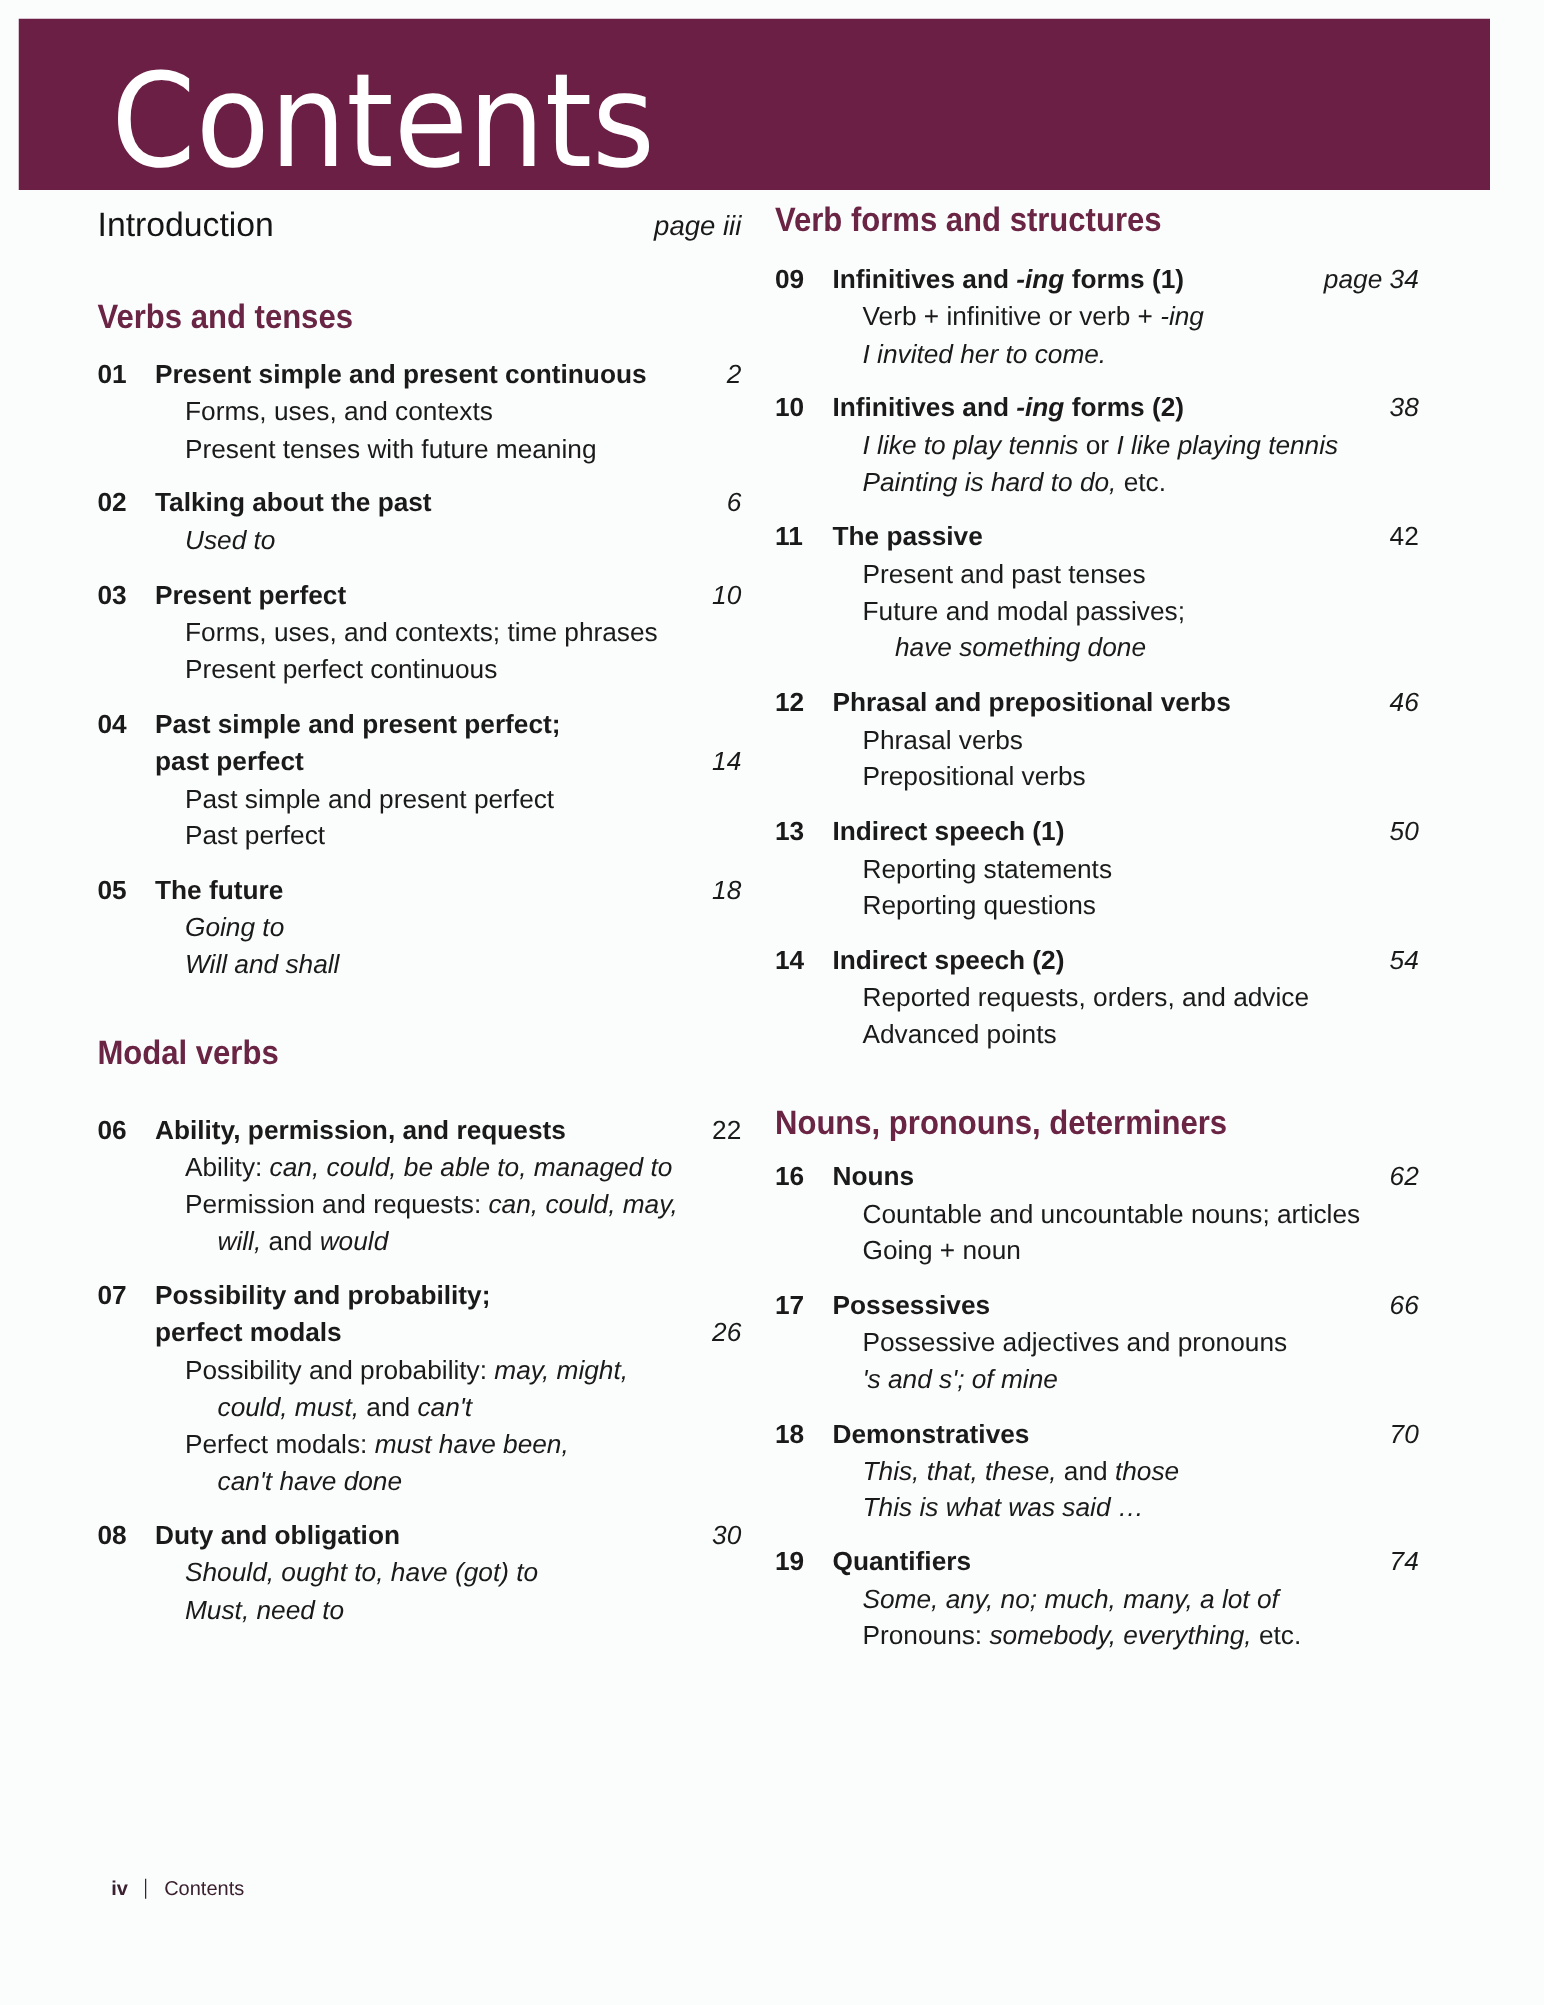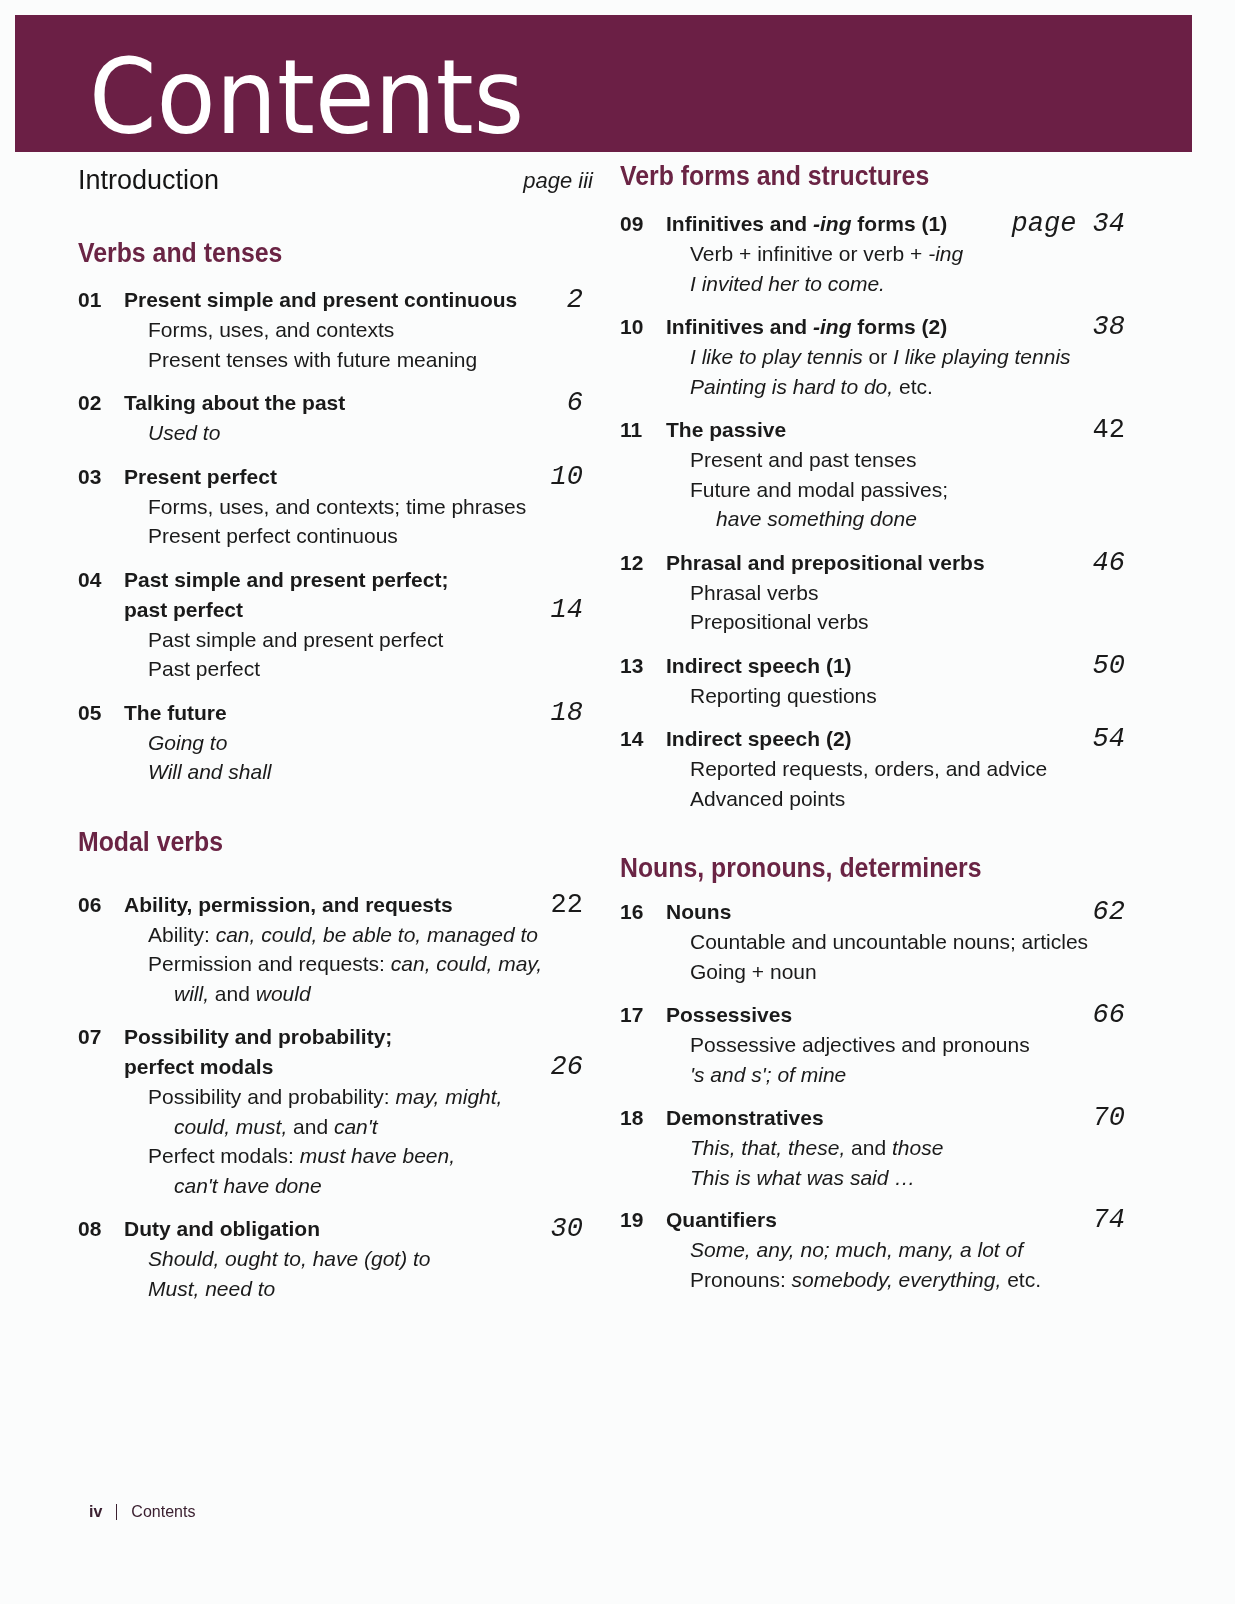--- a/index.html
+++ b/index.html
@@ -29,21 +29,21 @@
 
   .section-head {
     font-size: 27px; color: #6a2444; font-weight: bold; margin: 0; line-height: 34px;
     transform: scaleX(0.92); transform-origin: left top; white-space: nowrap;
   }
   .unit { position: relative; margin-top: 13px; }
   .unit-head { position: relative; font-size: 21px; font-weight: bold; line-height: 30px; }
   .unit-num { position: absolute; left: 0; top: 0; }
   .unit-title { margin-left: 46px; display: block; white-space: nowrap; }
   .unit-page {
-    position: absolute; right: 10px; font-size: 27px; font-style: italic; font-weight: normal; font-family: Liberation Mono, monospace;
+    position: absolute; right: 0; font-size: 21px; font-style: italic; font-weight: normal;
   }
   .sub { margin-left: 70px; font-size: 21px; line-height: 29.5px; white-space: nowrap; }
   .sub.cont { margin-left: 96px; }
   .it { font-style: italic; }
 
   .footer { position: absolute; left: 89px; top: 1503px; font-size: 16px; color: #3b2030; }
   .footer .pnum { font-weight: bold; }
   .footer .sep { display: inline-block; width: 1px; height: 16px; background: #3b2030; margin: 0 14px; vertical-align: -3px; }
 </style>
 </head>
@@ -209,20 +209,21 @@
     <div class="sub">Phrasal verbs</div>
     <div class="sub">Prepositional verbs</div>
   </div>
 
   <div class="unit" style="margin-top:14px;">
     <div class="unit-head">
       <span class="unit-num">13</span>
       <span class="unit-title">Indirect speech (1)</span>
       <span class="unit-page" style="top:0;">50</span>
     </div>
+    <div class="sub">Reporting statements</div>
     <div class="sub">Reporting questions</div>
   </div>
 
   <div class="unit" style="margin-top:14px;">
     <div class="unit-head">
       <span class="unit-num">14</span>
       <span class="unit-title">Indirect speech (2)</span>
       <span class="unit-page" style="top:0;">54</span>
     </div>
     <div class="sub">Reported requests, orders, and advice</div>

